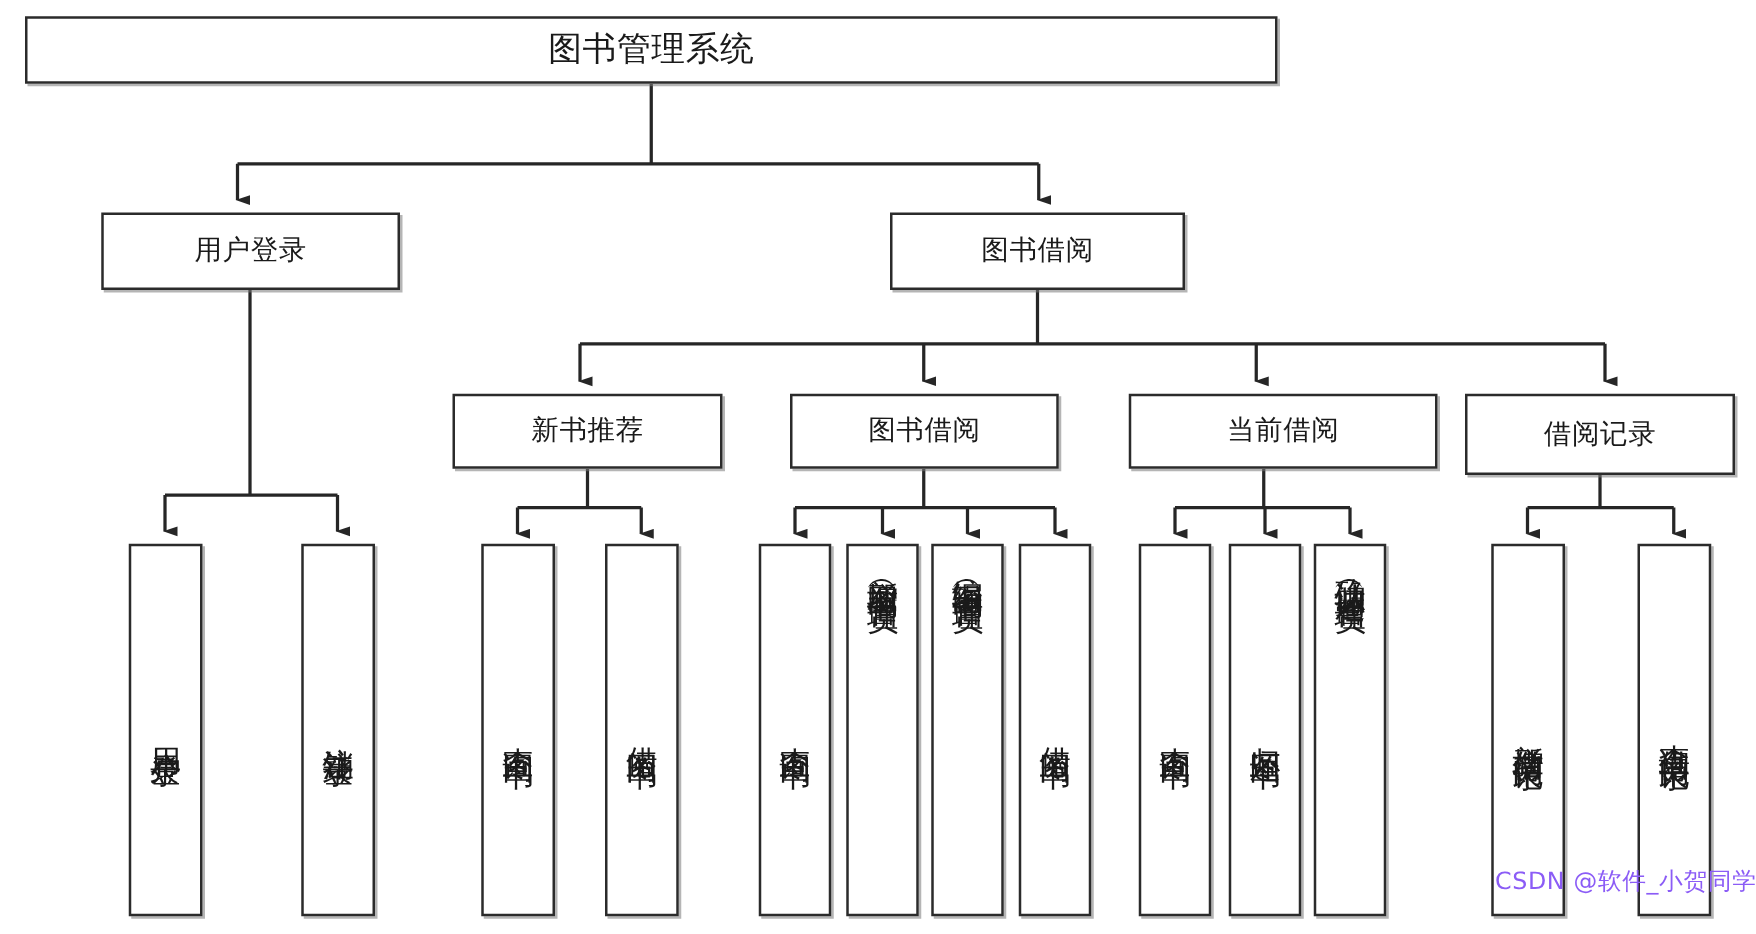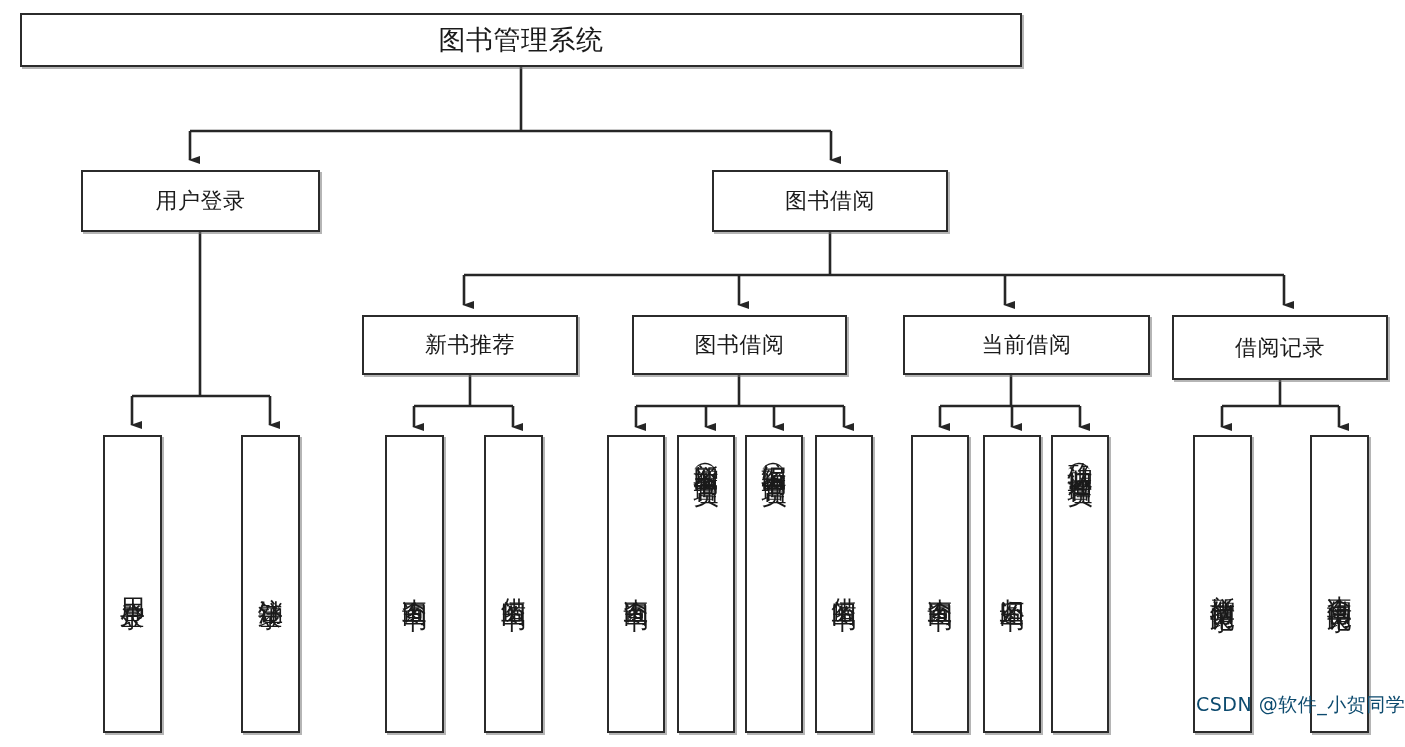--- a/index.html
+++ b/index.html
@@ -57,21 +57,21 @@
     writing-mode:vertical-rl;
     text-orientation:upright;
     font-size:25px;
     line-height:1.0;
     letter-spacing:3px;
     white-space:nowrap;
   }
   .watermark{
     position:absolute;
     font-size:19px;
-    color:#0c4a6e;
+    color:#8b5cf6;
     letter-spacing:0.5px;
     white-space:nowrap;
     font-family:"DejaVu Sans","Liberation Sans",sans-serif;
   }
 </style>
 </head>
 <body>
 
 <div id="canvas">
 

